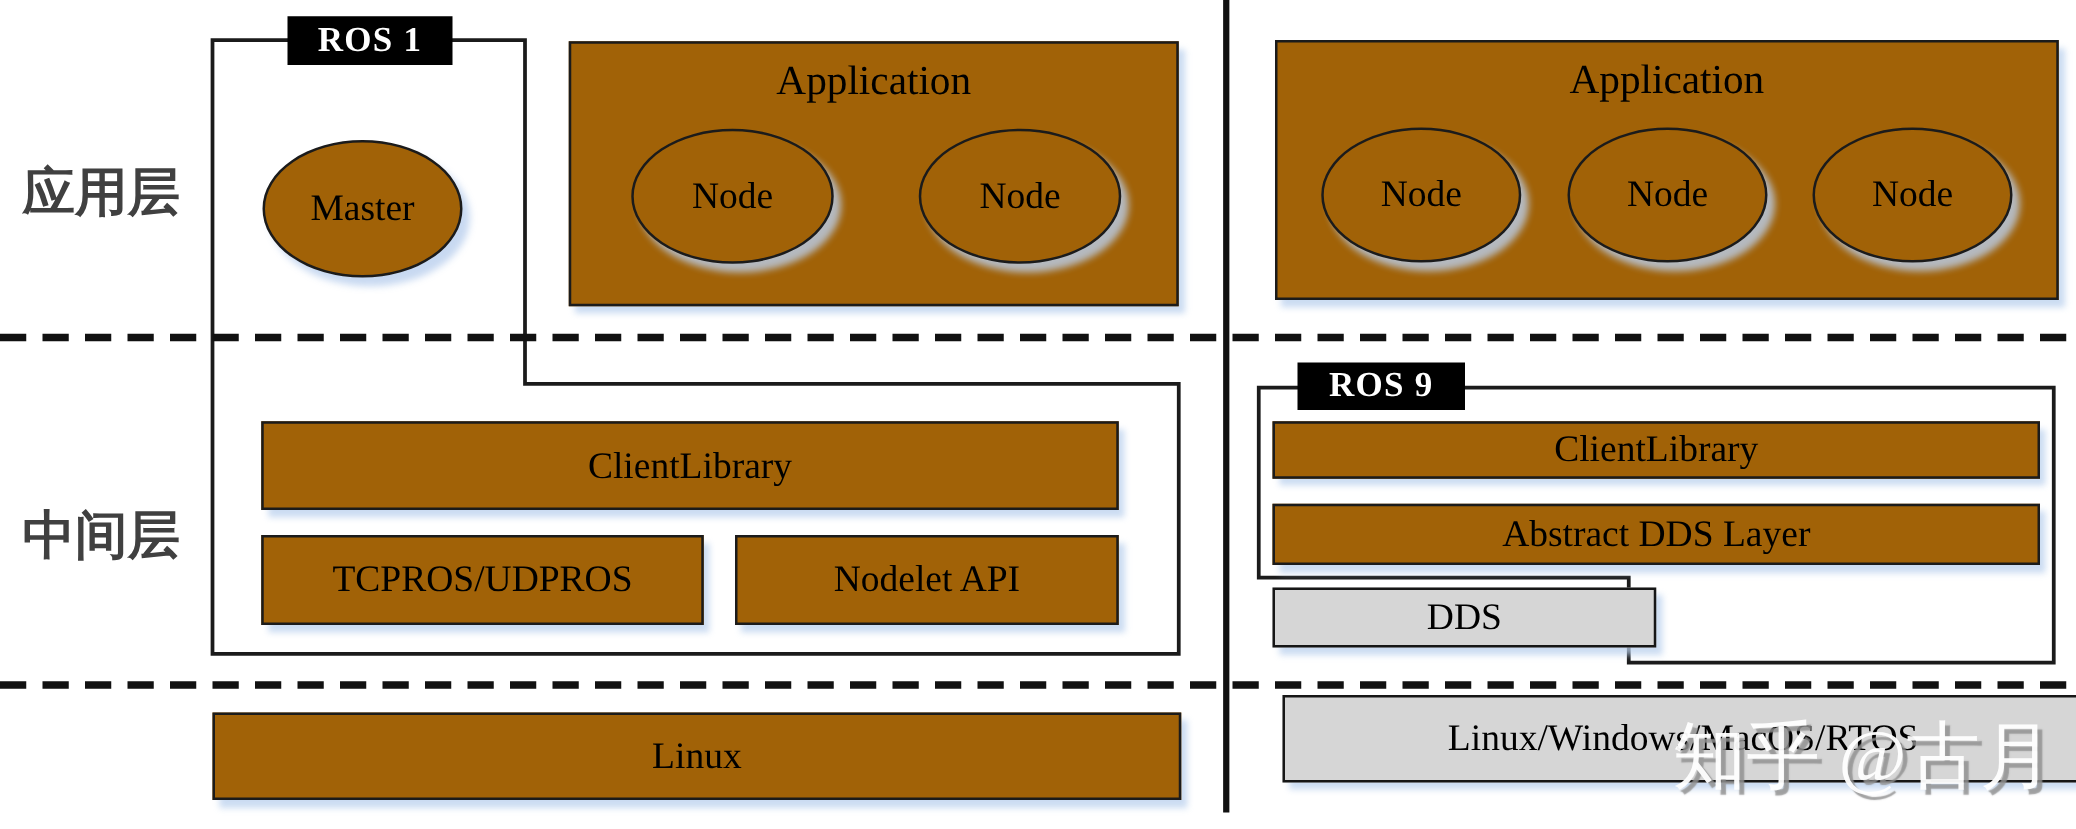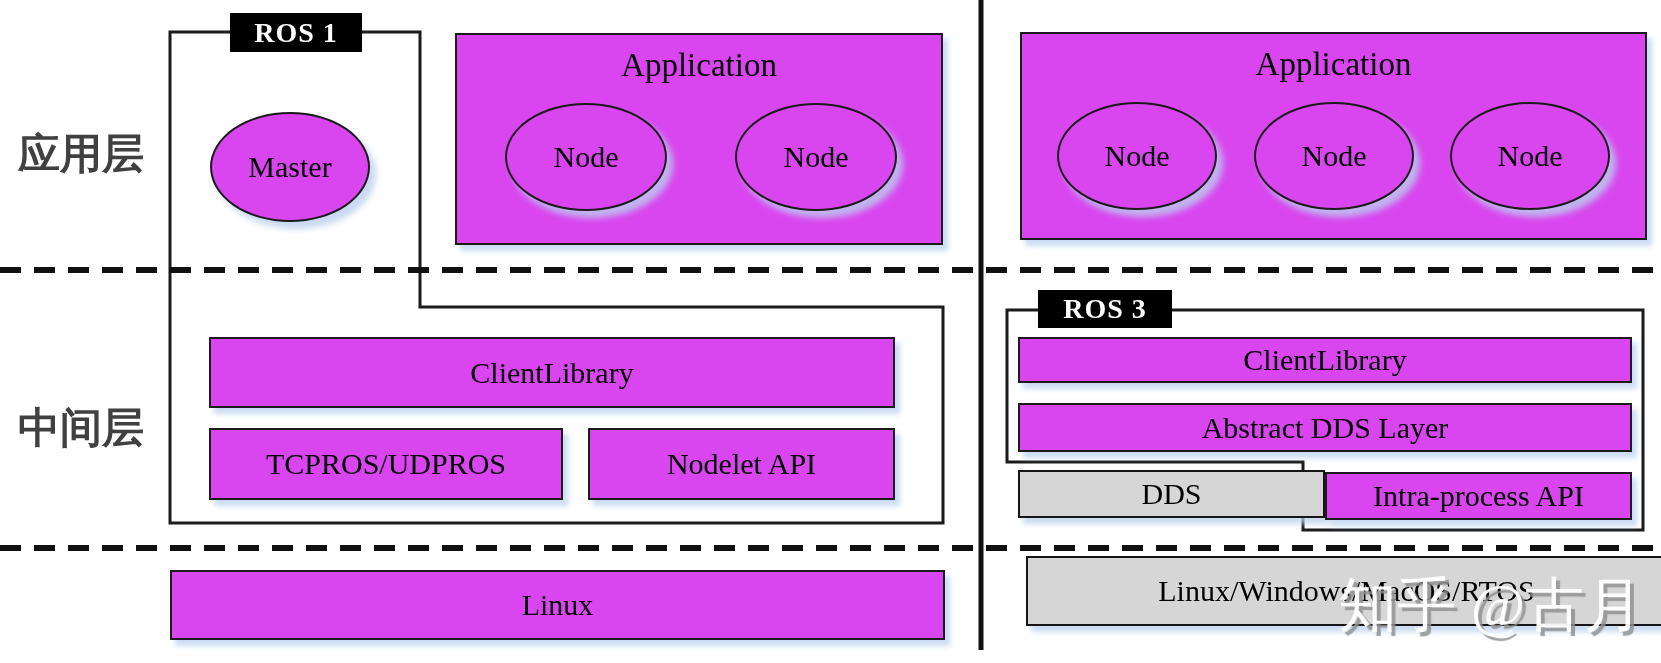--- a/index.html
+++ b/index.html
@@ -2,21 +2,21 @@
 <html><head>
 <meta charset="utf-8">
 <style>
   html,body{margin:0;padding:0;background:#ffffff;}
   .stage{
     position:relative;width:1661px;height:663px;background:#ffffff;
     font-family:"Liberation Serif","DejaVu Serif",serif;color:#000;overflow:hidden;
   }
   .lines{position:absolute;left:0;top:0;width:1661px;height:663px;z-index:1;}
   .box{
-    position:absolute;background:#d946ef;border:2px solid #1b1b1b;box-sizing:border-box;
+    position:absolute;background:#a16207;border:2px solid #1b1b1b;box-sizing:border-box;
     display:flex;align-items:center;justify-content:center;
     font-size:30px;line-height:1;z-index:2;
     box-shadow:5px 6px 5px rgba(186,208,238,0.75);
   }
   .box.gray{background:#d6d6d6;border-color:#161616;}
   .ellipse{border-radius:50%;box-shadow:6px 7px 6px rgba(186,208,238,0.8);}
   .appbox{justify-content:flex-start;align-items:flex-start;}
   .app-title{position:absolute;left:0;top:14px;width:100%;text-align:center;font-size:33px;}
   .tag{
     position:absolute;background:#000;color:#fff;z-index:3;
@@ -93,37 +93,34 @@
       <span>Node</span>
     </div>
     <div class="box ellipse" style="left:232px;top:68px;width:160px;height:108px;">
       <span>Node</span>
     </div>
     <div class="box ellipse" style="left:428px;top:68px;width:160px;height:108px;">
       <span>Node</span>
     </div>
   </div>
 
-  <div class="tag" style="left:1038px;top:290px;width:134px;height:38px;">ROS 3</div>
+  <div class="tag" style="left:1038px;top:290px;width:134px;height:38px;">ROS 9</div>
 
   <div class="box" style="left:1018px;top:337px;width:614px;height:46px;">
     <span>ClientLibrary</span>
   </div>
 
   <div class="box" style="left:1018px;top:403px;width:614px;height:49px;">
     <span>Abstract DDS Layer</span>
   </div>
 
   <div class="box gray" style="left:1018px;top:470px;width:307px;height:48px;">
     <span>DDS</span>
   </div>
 
-  <div class="box" style="left:1325px;top:472px;width:307px;height:48px;">
-    <span>Intra-process API</span>
-  </div>
 
   <div class="box gray" style="left:1006px;top:556px;width:641px;height:70px;margin-left:20px;">
     <span>Linux/Windows/MacOS/RTOS</span>
   </div>
 
   <div class="watermark" style="left:1338px;top:566px;">知乎 @古月</div>
 
 </div>
 
 </body></html>

